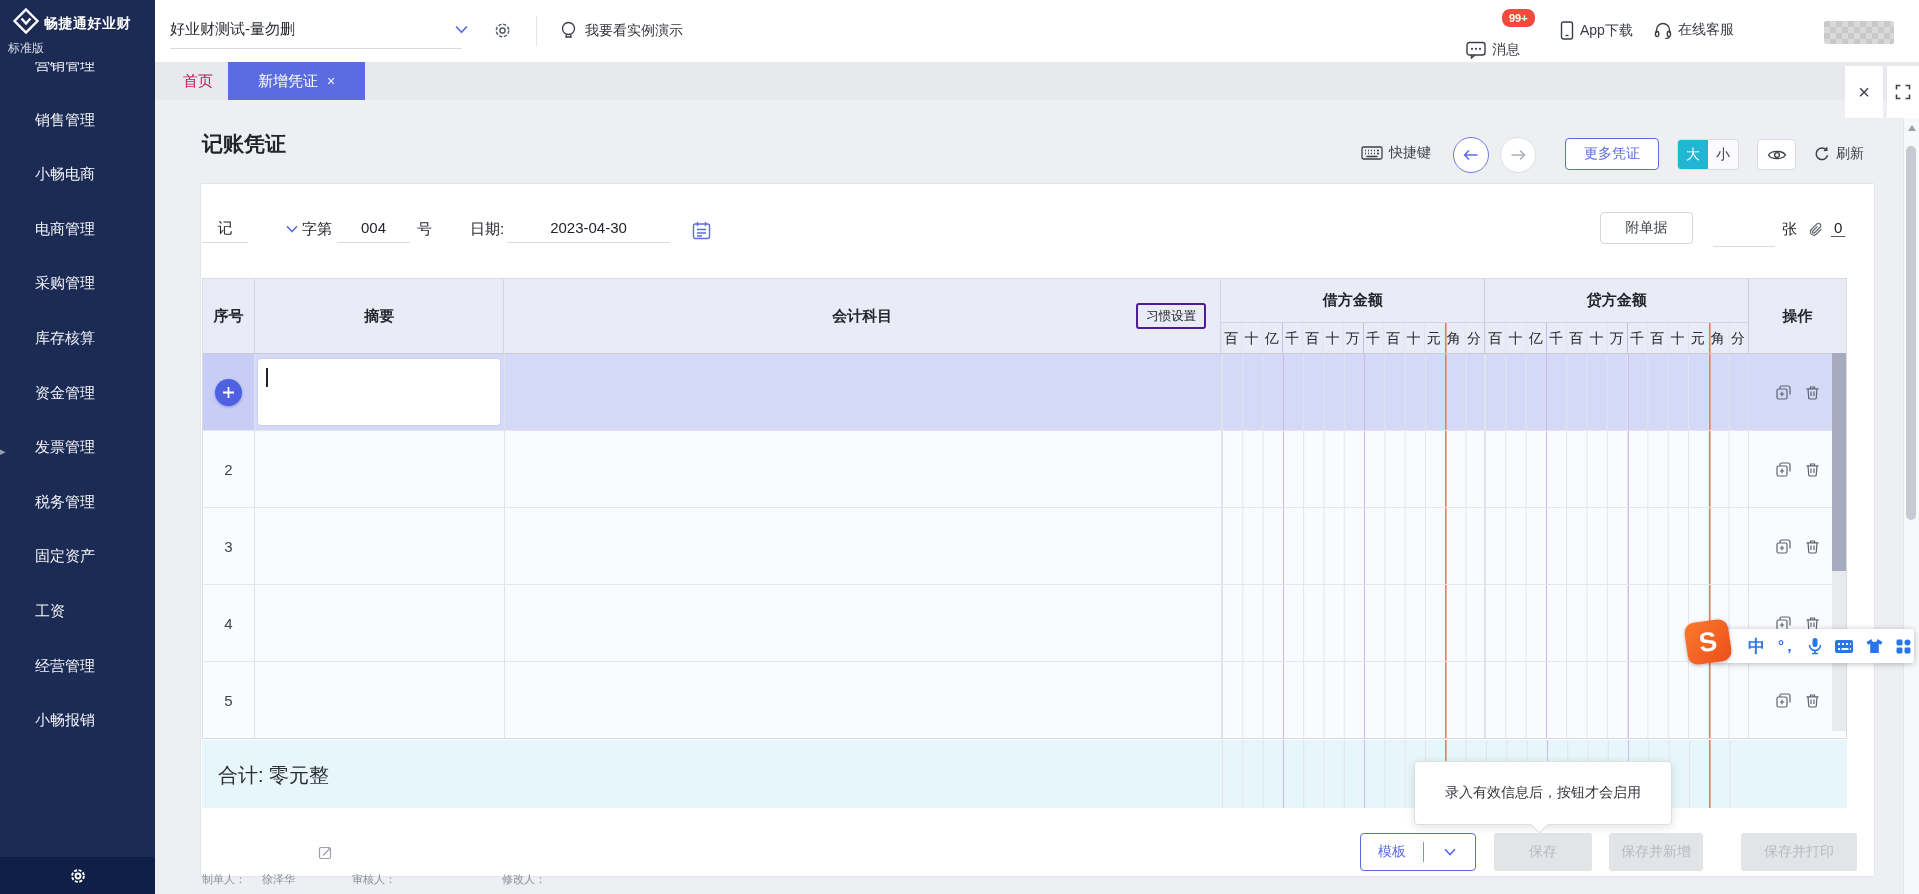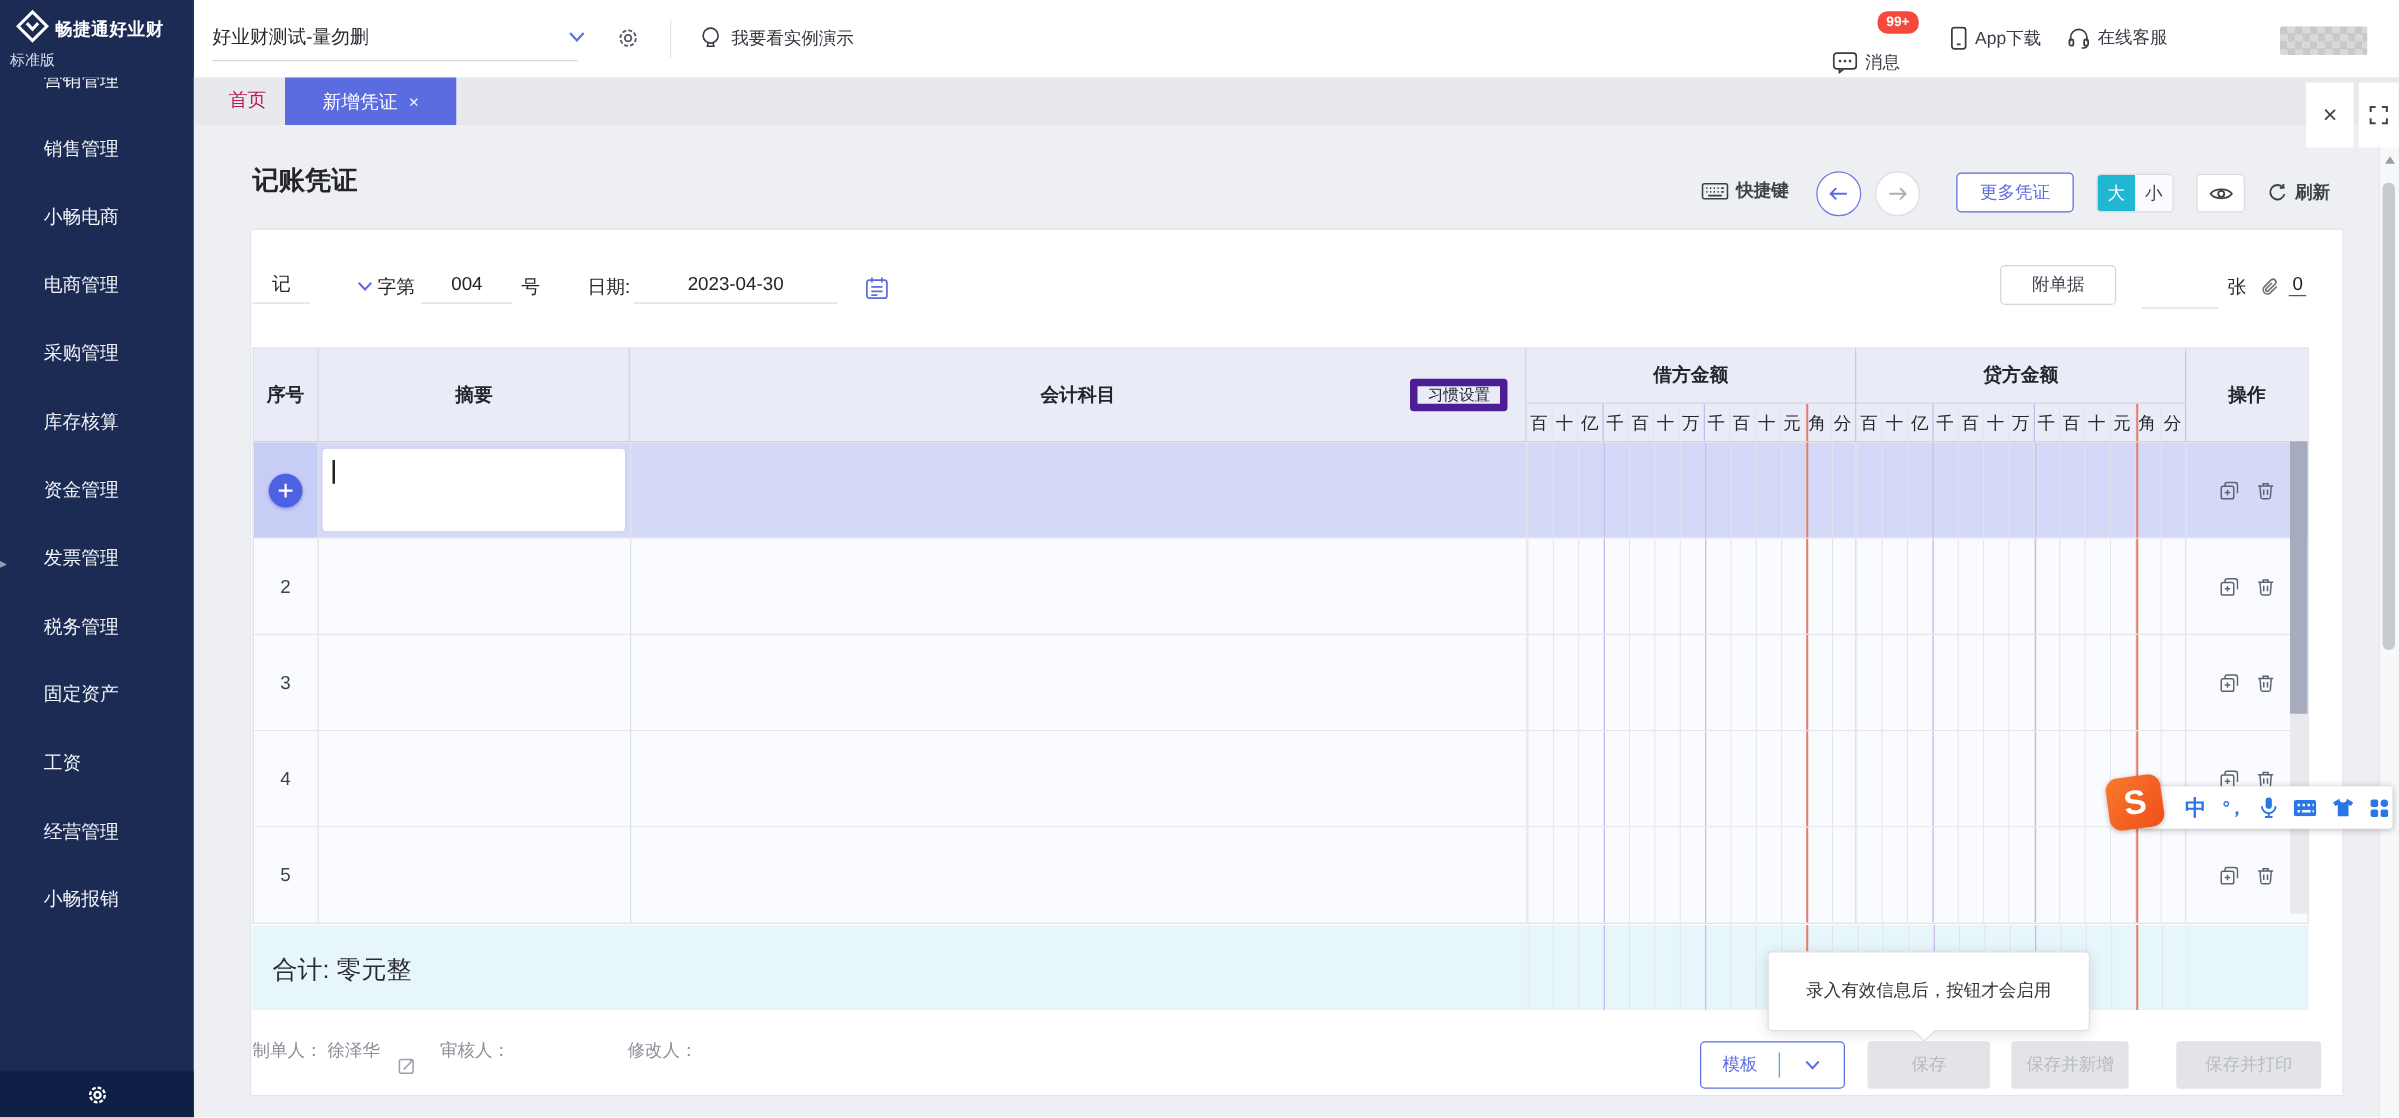--- a/index.html
+++ b/index.html
@@ -34,21 +34,21 @@
   .tabstrip{position:absolute;left:155px;top:62px;right:0;height:38px;background:#e7e9ed;}
   .tab-home{position:absolute;left:10px;top:0;height:38px;line-height:38px;padding:0 18px;font-size:15px;color:#be185d;cursor:pointer;}
   .tab-active{position:absolute;left:73px;top:0;height:38px;width:137px;background:#5b6ce0;color:#fff;display:flex;align-items:center;justify-content:center;gap:9px;font-size:15px;cursor:pointer;}
   .tab-x{font-size:14px;opacity:.95;cursor:pointer;}
   .win-btn{position:absolute;top:66px;background:#fff;display:flex;align-items:center;justify-content:center;color:#3f434a;cursor:pointer;z-index:6;}
   .wb-close{left:1845px;width:38px;height:52px;font-size:20px;}
   .wb-fs{left:1887px;width:32px;height:52px;}
 
   
   .page-title{position:absolute;left:202px;top:130px;font-size:21px;font-weight:600;color:#23252b;}
-  .tb{position:absolute;display:flex;align-items:center;color:#3c4048;font-size:14px;gap:6px;font-weight:bold;}
+  .tb{position:absolute;display:flex;align-items:center;color:#3c4048;font-size:14px;gap:6px;}
   .circ{position:absolute;width:34px;height:34px;border-radius:50%;background:#fff;display:flex;align-items:center;justify-content:center;cursor:pointer;}
   .circ.blue{border:1px solid #6b7ae4;color:#5b6ce0;}
   .circ.grey{border:1px solid #dcdee3;color:#a9afb9;}
   .more-btn{position:absolute;left:1565px;top:138px;width:92px;height:30px;border:1px solid #5b6ce0;border-radius:4px;background:#fff;color:#5b6ce0;font-size:14px;display:flex;align-items:center;justify-content:center;cursor:pointer;}
   .size-toggle{position:absolute;left:1677px;top:139px;height:29px;border:1px solid #d9dbe1;border-radius:4px;overflow:hidden;display:flex;background:#fbfbfd;}
   .seg{width:30px;line-height:29px;text-align:center;font-size:14px;color:#3c4048;cursor:pointer;}
   .seg.on{background:#21b6d4;color:#fff;}
   .eye-btn{position:absolute;left:1757px;top:139px;width:37px;height:29px;border:1px solid #d9dbe1;border-radius:4px;background:#fff;display:flex;align-items:center;justify-content:center;color:#3c4048;cursor:pointer;}
   .refresh{left:1814px;top:145px;cursor:pointer;}
 
@@ -60,21 +60,21 @@
   .flabel{position:absolute;font-size:15px;color:#23252b;top:220px;}
   .attach-btn{position:absolute;left:1600px;top:212px;width:93px;height:32px;border:1px solid #d4d6db;border-radius:4px;background:#fff;font-size:14px;color:#3f434c;display:flex;align-items:center;justify-content:center;cursor:pointer;box-sizing:border-box;}
   .zero-link{position:absolute;left:1831px;top:219px;font-size:15px;color:#23252b;border-bottom:1px solid #55575c;padding:0 3px;cursor:pointer;}
 
   
   .vtable{position:absolute;left:202px;top:278px;width:1645px;border:1px solid #d8dae2;box-sizing:border-box;background:#fafbfe;}
   .hdr{display:flex;background:#e9ebf7;border-bottom:1px solid #c9ccd6;}
   .hc{font-size:15px;font-weight:600;color:#23252b;display:flex;align-items:center;justify-content:center;border-right:1px solid #d3d6e0;box-sizing:border-box;height:74px;}
   .c-seq{width:52px;} .c-sum{width:250px;} .c-acc{width:718px;} .c-amt{width:264px;} .c-act{width:97px;border-right:none;}
   .acc-rel{position:relative;}
-  .habit-btn{position:absolute;right:14px;top:24px;height:26px;padding:0 8px;border:6px solid #4c1d95;border-radius:3px;font-size:12.5px;font-weight:400;color:#23252b;background:transparent;display:flex;align-items:center;cursor:pointer;}
+  .habit-btn{position:absolute;right:14px;top:24px;height:26px;padding:0 8px;border:2px solid #4c1d95;border-radius:3px;font-size:12.5px;font-weight:400;color:#23252b;background:transparent;display:flex;align-items:center;cursor:pointer;}
   .amt-group{width:264px;display:flex;flex-direction:column;border-right:1px solid #c9ccd6;box-sizing:border-box;}
   .amt-label{height:43px;border-bottom:1px solid #d3d6e0;display:flex;align-items:center;justify-content:center;font-size:15px;font-weight:600;color:#23252b;}
   .amt-digits{height:30px;display:flex;}
   .dg{width:20.308px;text-align:center;font-size:14px;line-height:30px;color:#23252b;}
   .amtbg{background-image:
       linear-gradient(#c9bbee,#c9bbee),
       linear-gradient(#c9bbee,#c9bbee),
       linear-gradient(#e97b66,#e97b66),
       linear-gradient(to right,#e2e4ec 1px,transparent 1px);
     background-size:1.4px 100%,1.4px 100%,1.6px 100%,20.308px 100%;
@@ -94,21 +94,21 @@
   .inner-sb{position:absolute;left:1832px;top:353px;width:14px;height:378px;background:#e9eaee;z-index:2;}
   .inner-sb .thumb{position:absolute;left:0;top:0;width:14px;height:218px;background:#a6abbe;}
 
   
   .total-row{position:absolute;left:202px;top:740px;width:1645px;height:68px;background:#e6f6fb;}
   .total-label{position:absolute;left:16px;top:22px;font-size:20px;color:#2a2c31;}
   .total-grid{position:absolute;left:1020px;top:0;height:68px;display:flex;}
   .total-grid .g{width:264px;height:68px;}
 
   
-  .foot-label{position:absolute;top:832px;font-size:14px;color:#8b8f9a;}
+  .foot-label{position:absolute;top:872px;font-size:11px;color:#8b8f9a;}
   .btn-dis{position:absolute;top:833px;height:38px;background:#e3e4e7;color:#b9bbc2;font-size:14px;border:none;border-radius:3px;cursor:not-allowed;}
   .tpl-btn{position:absolute;left:1360px;top:833px;width:116px;height:38px;border:1px solid #5b6ce0;border-radius:4px;background:#fff;box-sizing:border-box;display:flex;align-items:center;cursor:pointer;}
   .tpl-label{flex:0 0 62px;text-align:center;color:#5b6ce0;font-size:14px;}
   .tpl-div{width:1px;height:20px;background:#35b8cc;}
   .tpl-chev{flex:1;display:flex;align-items:center;justify-content:center;color:#5b6ce0;}
 
   
   .tooltip{position:absolute;left:1414px;top:761px;width:258px;height:64px;background:#fff;border:1px solid #dfdfdf;border-radius:4px;box-shadow:0 2px 10px rgba(0,0,0,.12);display:flex;align-items:center;justify-content:center;font-size:14px;color:#33353a;z-index:25;box-sizing:border-box;}
   .tooltip::after{content:"";position:absolute;left:118px;bottom:-7px;width:12px;height:12px;background:#fff;border-right:1px solid #dfdfdf;border-bottom:1px solid #dfdfdf;transform:rotate(45deg);}
 

